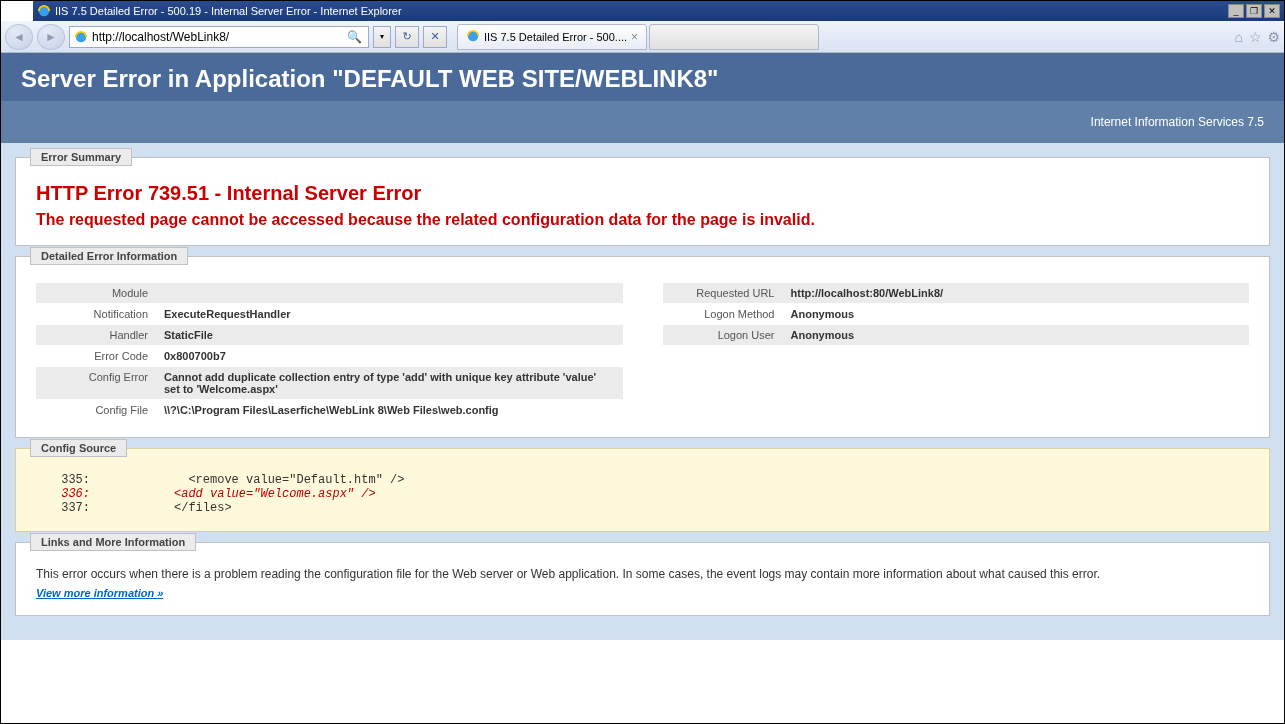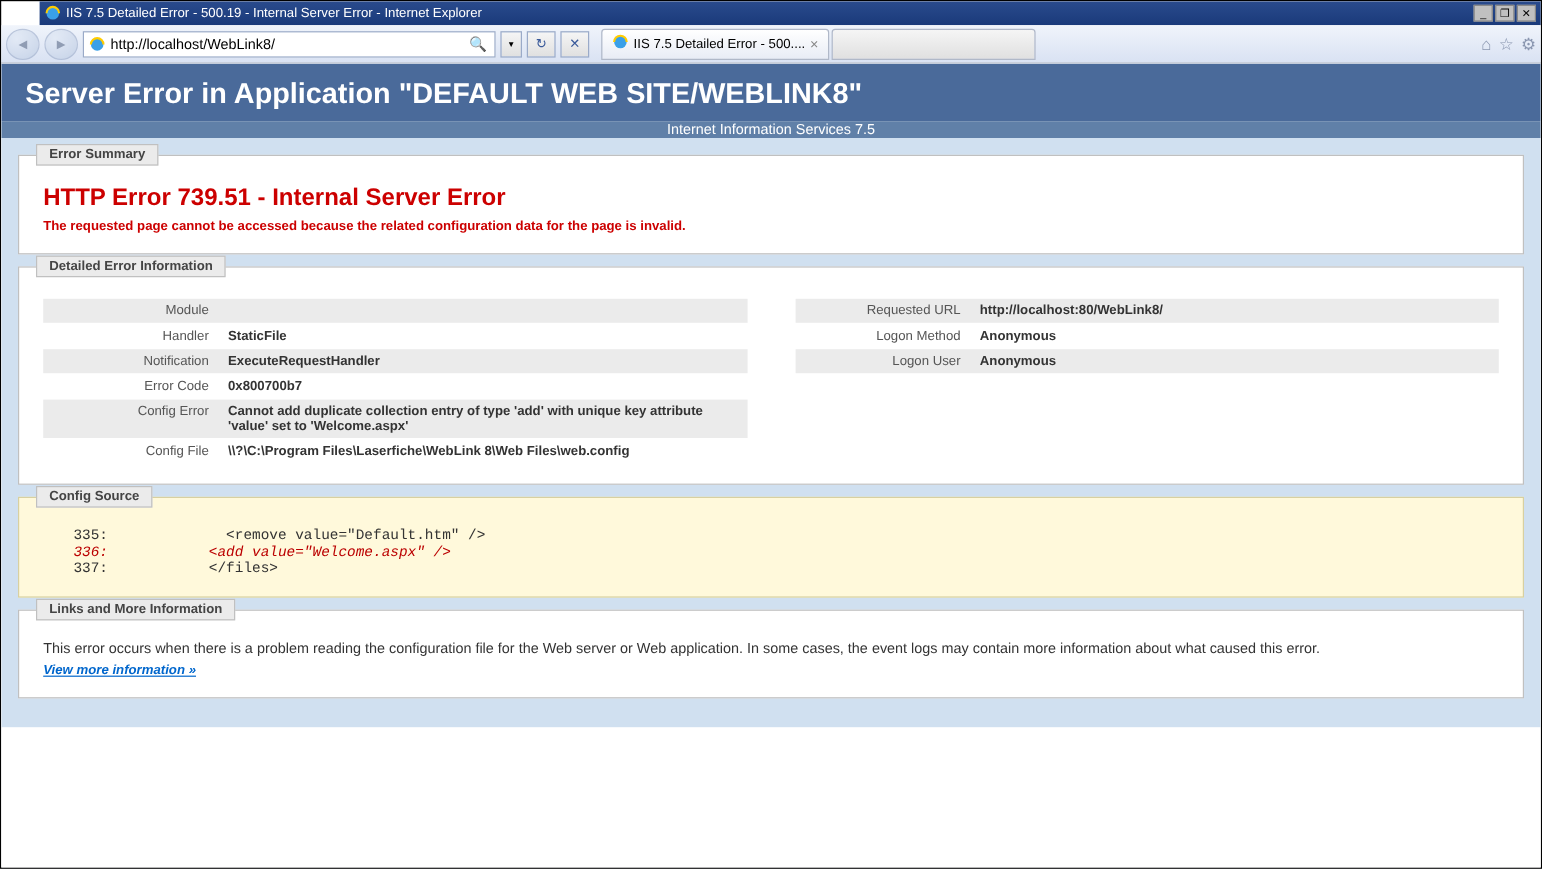--- a/index.html
+++ b/index.html
@@ -9,50 +9,50 @@
 .titlebar { height: 20px; background: linear-gradient(to bottom, #2a4b8d, #1a3a7a); color: #fff; display: flex; align-items: center; padding: 0 4px; font-size: 11px; margin-left: 32px; }
 .titlebar .ie-icon { width: 14px; height: 14px; margin-right: 4px; display: inline-flex; align-items: center; justify-content: center; }
 .titlebar .title { flex: 1; }
 .titlebar .win-btns { display: flex; gap: 2px; }
 .titlebar .win-btn { width: 16px; height: 14px; background: #c0c0c0; border: 1px solid #888; display: flex; align-items: center; justify-content: center; font-size: 9px; color: #000; cursor: pointer; }
 
 
 .navbar { height: 32px; background: linear-gradient(to bottom, #f0f4fb, #d9e2f3); border-bottom: 1px solid #b0b8c8; display: flex; align-items: center; padding: 0 4px; gap: 4px; }
 .nav-btn { width: 28px; height: 26px; border-radius: 50%; background: radial-gradient(circle at 30% 30%, #e0e8f5, #b8c8e0); border: 1px solid #9aaac8; display: flex; align-items: center; justify-content: center; font-size: 12px; color: #5a6a88; cursor: pointer; }
 .nav-btn.disabled { opacity: 0.6; }
-.url-wrapper { flex: 0 0 auto; width: 344px; height: 22px; background: #fff; border: 1px solid #9aaac8; display: flex; align-items: center; padding: 0 4px; font-size: 12px; }
+.url-wrapper { flex: 0 0 auto; width: 300px; height: 22px; background: #fff; border: 1px solid #9aaac8; display: flex; align-items: center; padding: 0 4px; font-size: 12px; }
 .url-wrapper .ie-page-icon { width: 14px; height: 14px; margin-right: 4px; }
 .url-wrapper input { border: none; outline: none; flex: 1; font-size: 12px; font-family: inherit; }
 .url-wrapper .search-icon { width: 18px; height: 18px; display: flex; align-items: center; justify-content: center; color: #555; }
 .url-dropdown { width: 18px; height: 22px; border: 1px solid #9aaac8; background: linear-gradient(#f5f5f5,#e0e0e0); display: flex; align-items: center; justify-content: center; font-size: 8px; cursor: pointer; }
 .refresh-btn, .stop-btn { width: 24px; height: 22px; border: 1px solid #9aaac8; background: linear-gradient(#f5f5f5,#e0e0e0); display: flex; align-items: center; justify-content: center; cursor: pointer; color: #3a5a9a; }
 .tabs { display: flex; height: 26px; margin-left: 6px; }
 .tab { background: linear-gradient(#fff,#e8ecf5); border: 1px solid #b0b8c8; padding: 0 8px; display: flex; align-items: center; gap: 4px; font-size: 11px; min-width: 170px; border-top-left-radius: 3px; border-top-right-radius: 3px; cursor: pointer; }
 .tab .tab-close { color: #888; font-size: 12px; margin-left: auto; cursor: pointer; }
 .newtab { width: 24px; background: linear-gradient(#f5f5f5,#e0e0e0); border: 1px solid #b0b8c8; margin-left: 2px; cursor: pointer; }
 .right-tools { margin-left: auto; display: flex; gap: 6px; color: #8a96b0; font-size: 14px; }
 .right-tools span { cursor: pointer; }
 
 
 .page { height: calc(100% - 52px); overflow: auto; background: #fff; }
 .header-band { background: #4a6a9a; color: #fff; padding: 12px 20px 8px; font-family: "Trebuchet MS", sans-serif; }
 .header-band h1 { font-size: 24px; font-weight: bold; }
-.subheader-band { background: #6080a8; color: #fff; text-align: center; padding: 0 20px; font-size: 12px; }
+.subheader-band { background: #6080a8; color: #fff; text-align: right; padding: 14px 20px; font-size: 12px; }
 .content-area { background: #d0e0f0; padding: 14px; }
 
 .panel { background: #fff; border: 1px solid #c0c0c0; margin-bottom: 10px; position: relative; padding: 18px 20px 16px; }
 .panel.yellow { background: #fff9db; border-color: #d8d0a0; }
 .panel-legend { position: absolute; top: -10px; left: 14px; background: #ebebeb; border: 1px solid #c0c0c0; padding: 2px 10px; font-size: 11px; font-weight: bold; color: #444; }
 
 .err-title { color: #c00; font-size: 20px; font-weight: bold; font-family: "Trebuchet MS", sans-serif; margin: 6px 0; }
-.err-msg { color: #c00; font-size: 11px; font-weight: bold; font-family: "Trebuchet MS", sans-serif; }
+.err-msg { color: #c00; font-size: 16px; font-weight: bold; font-family: "Trebuchet MS", sans-serif; }
 
 .details { display: flex; gap: 40px; margin-top: 8px; }
 .detail-col { flex: 1; }
-.detail-row { display: flex; margin-bottom: 1px; font-size: 11px; padding-left: 26px; }
+.detail-row { display: flex; margin-bottom: 1px; font-size: 11px; }
 .detail-row:nth-child(odd) { background: #ebebeb; }
 .detail-label { width: 120px; text-align: right; padding: 4px 8px; color: #555; }
 .detail-val { flex: 1; padding: 4px 8px; font-weight: bold; color: #333; }
 
 .source-lines { font-family: "Courier New", monospace; font-size: 12px; margin-top: 6px; white-space: pre; color: #333; }
 .source-lines .highlight { color: #b00; font-style: italic; }
 .ln { display: inline-block; width: 54px; text-align: right; margin-right: 12px; }
 
 .info-text { font-size: 12px; color: #333; margin: 6px 0; }
 .info-link { color: #0066cc; font-weight: bold; text-decoration: underline; cursor: pointer; font-size: 11px; font-style: italic; }
@@ -129,26 +129,26 @@
     </div>
 
     <div class="panel">
       <div class="panel-legend">Detailed Error Information</div>
       <div class="details">
         <div class="detail-col" id="details-left">
             <div class="detail-row">
               <div class="detail-label">Module</div>
             </div>
             <div class="detail-row">
+              <div class="detail-label">Notification</div>
+              <div class="detail-val">ExecuteRequestHandler</div>
+            </div>
+            <div class="detail-row">
               <div class="detail-label">Handler</div>
               <div class="detail-val">StaticFile</div>
-            </div>
-            <div class="detail-row">
-              <div class="detail-label">Notification</div>
-              <div class="detail-val">ExecuteRequestHandler</div>
             </div>
             <div class="detail-row">
               <div class="detail-label">Error Code</div>
               <div class="detail-val">0x800700b7</div>
             </div>
             <div class="detail-row">
               <div class="detail-label">Config Error</div>
               <div class="detail-val">Cannot add duplicate collection entry of type 'add' with unique key attribute 'value' set to 'Welcome.aspx'</div>
             </div>
             <div class="detail-row">

